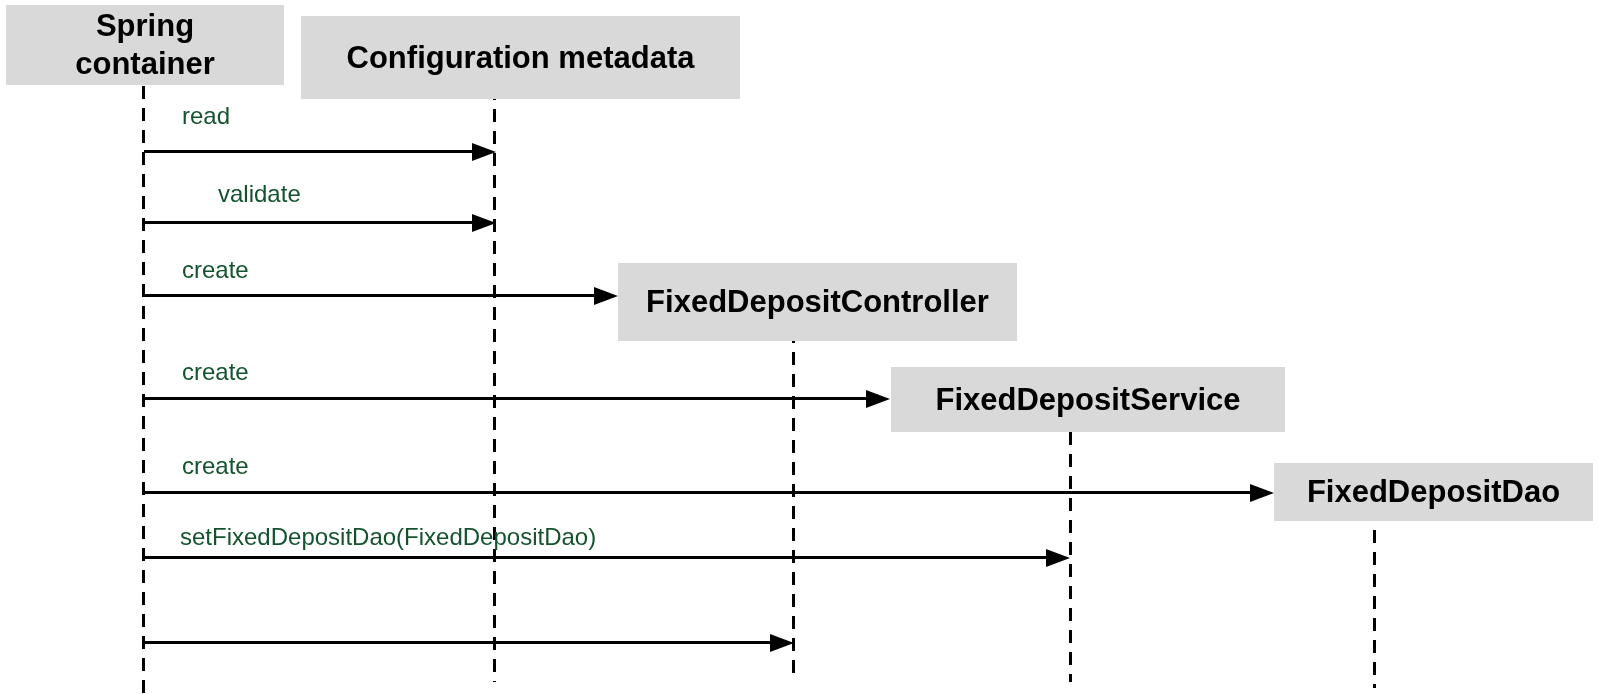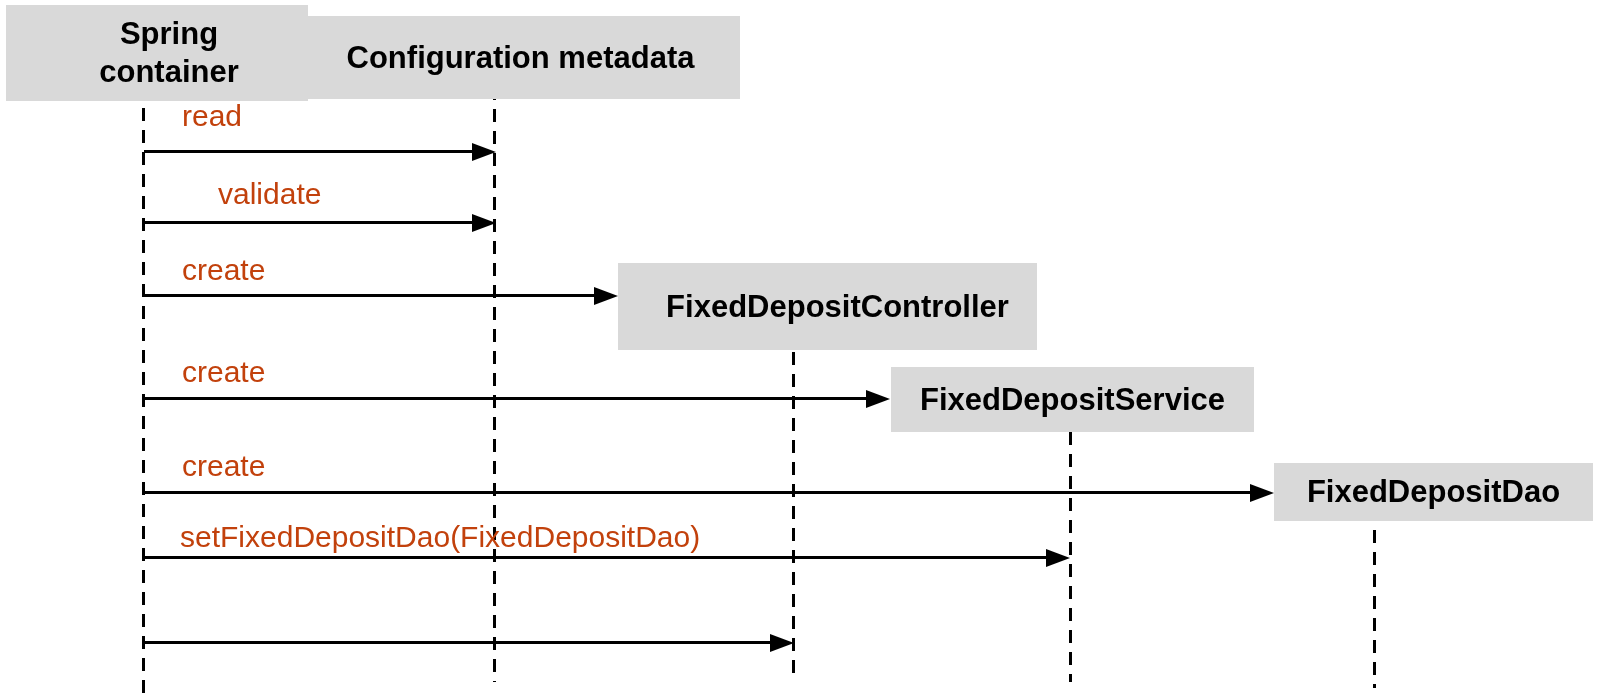--- a/index.html
+++ b/index.html
@@ -36,22 +36,22 @@
     text-align: center;
     font-weight: bold;
     font-size: 31px;
     line-height: 38px;
     white-space: pre-line;
     z-index: 3;
   }
   
   .msg-label {
     position: absolute;
-    color: #c2410c;
-    font-size: 30px;
+    color: #14532d;
+    font-size: 24px;
     line-height: 34px;
     white-space: nowrap;
     z-index: 2;
   }
   
   .arrow {
     position: absolute;
     height: 18px;
     z-index: 2;
   }
@@ -78,25 +78,25 @@
 <body>
 
 <div class="canvas">
 
   <div class="lifeline" style="left:142px; top:86px;  height:608px;"></div>
   <div class="lifeline" style="left:493px; top:87px;  height:595px;"></div>
   <div class="lifeline" style="left:792px; top:330px; height:352px;"></div>
   <div class="lifeline" style="left:1069px;top:432px; height:250px;"></div>
   <div class="lifeline" style="left:1373px;top:530px; height:158px;"></div>
 
-  <div class="pbox" style="left:6px;    top:5px;   width:278px; height:96px;padding-left:24px;">Spring
+  <div class="pbox" style="left:6px;    top:5px;   width:278px; height:80px;">Spring
 container</div>
   <div class="pbox" style="left:301px;  top:16px;  width:439px; height:83px;">Configuration metadata</div>
-  <div class="pbox" style="left:618px;  top:263px; width:399px; height:87px;padding-left:20px;">FixedDepositController</div>
-  <div class="pbox" style="left:891px;  top:367px; width:363px; height:65px;">FixedDepositService</div>
+  <div class="pbox" style="left:618px;  top:263px; width:399px; height:78px;">FixedDepositController</div>
+  <div class="pbox" style="left:891px;  top:367px; width:394px; height:65px;">FixedDepositService</div>
   <div class="pbox" style="left:1274px; top:463px; width:319px; height:58px;">FixedDepositDao</div>
 
   <div class="msg-label" style="left:182px; top:99px;">read</div>
   <div class="arrow" style="left:144px; top:143px; width:352px;">
     <span class="shaft"></span>
     <span class="head"></span>
   </div>
 
   <div class="msg-label" style="left:182px; top:177px;margin-left:36px;">validate</div>
   <div class="arrow" style="left:144px; top:214px; width:352px;">

